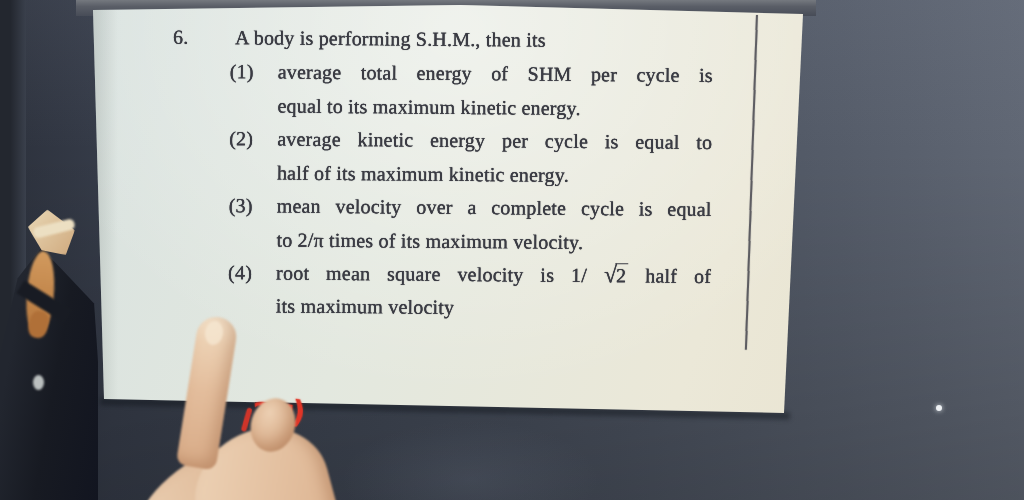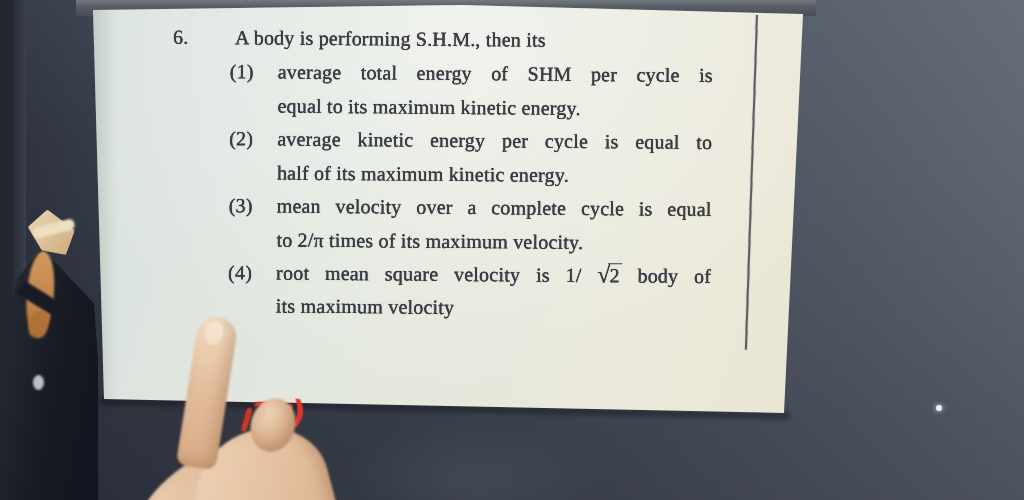--- a/index.html
+++ b/index.html
@@ -127,21 +127,21 @@
     <div class="t" style="left:278px;top:159px">half of its maximum kinetic energy.</div>
 
     <div class="t" style="left:230px;top:192px">(3)</div>
     <div class="t just" style="left:278px;top:192px">mean velocity over a complete cycle is equal</div>
     <div class="t" style="left:278px;top:226px">to 2/π times of its maximum velocity.</div>
 
     <div class="t" style="left:230px;top:259px">(4)</div>
     <div class="t just" style="left:278px;top:259px">
       <span>root mean square velocity is 1/</span>
       <span><span class="rsym">√</span><span class="rad">2</span></span>
-      <span>body of</span>
+      <span>half of</span>
     </div>
     <div class="t" style="left:278px;top:292px">its maximum velocity</div>
   </div>
 
   <div class="red-mark">
     <div class="red-stroke"></div>
     <span class="red-g2">2</span>
     <div class="red-dot"></div>
     <span class="red-gr">ı)</span>
   </div>

